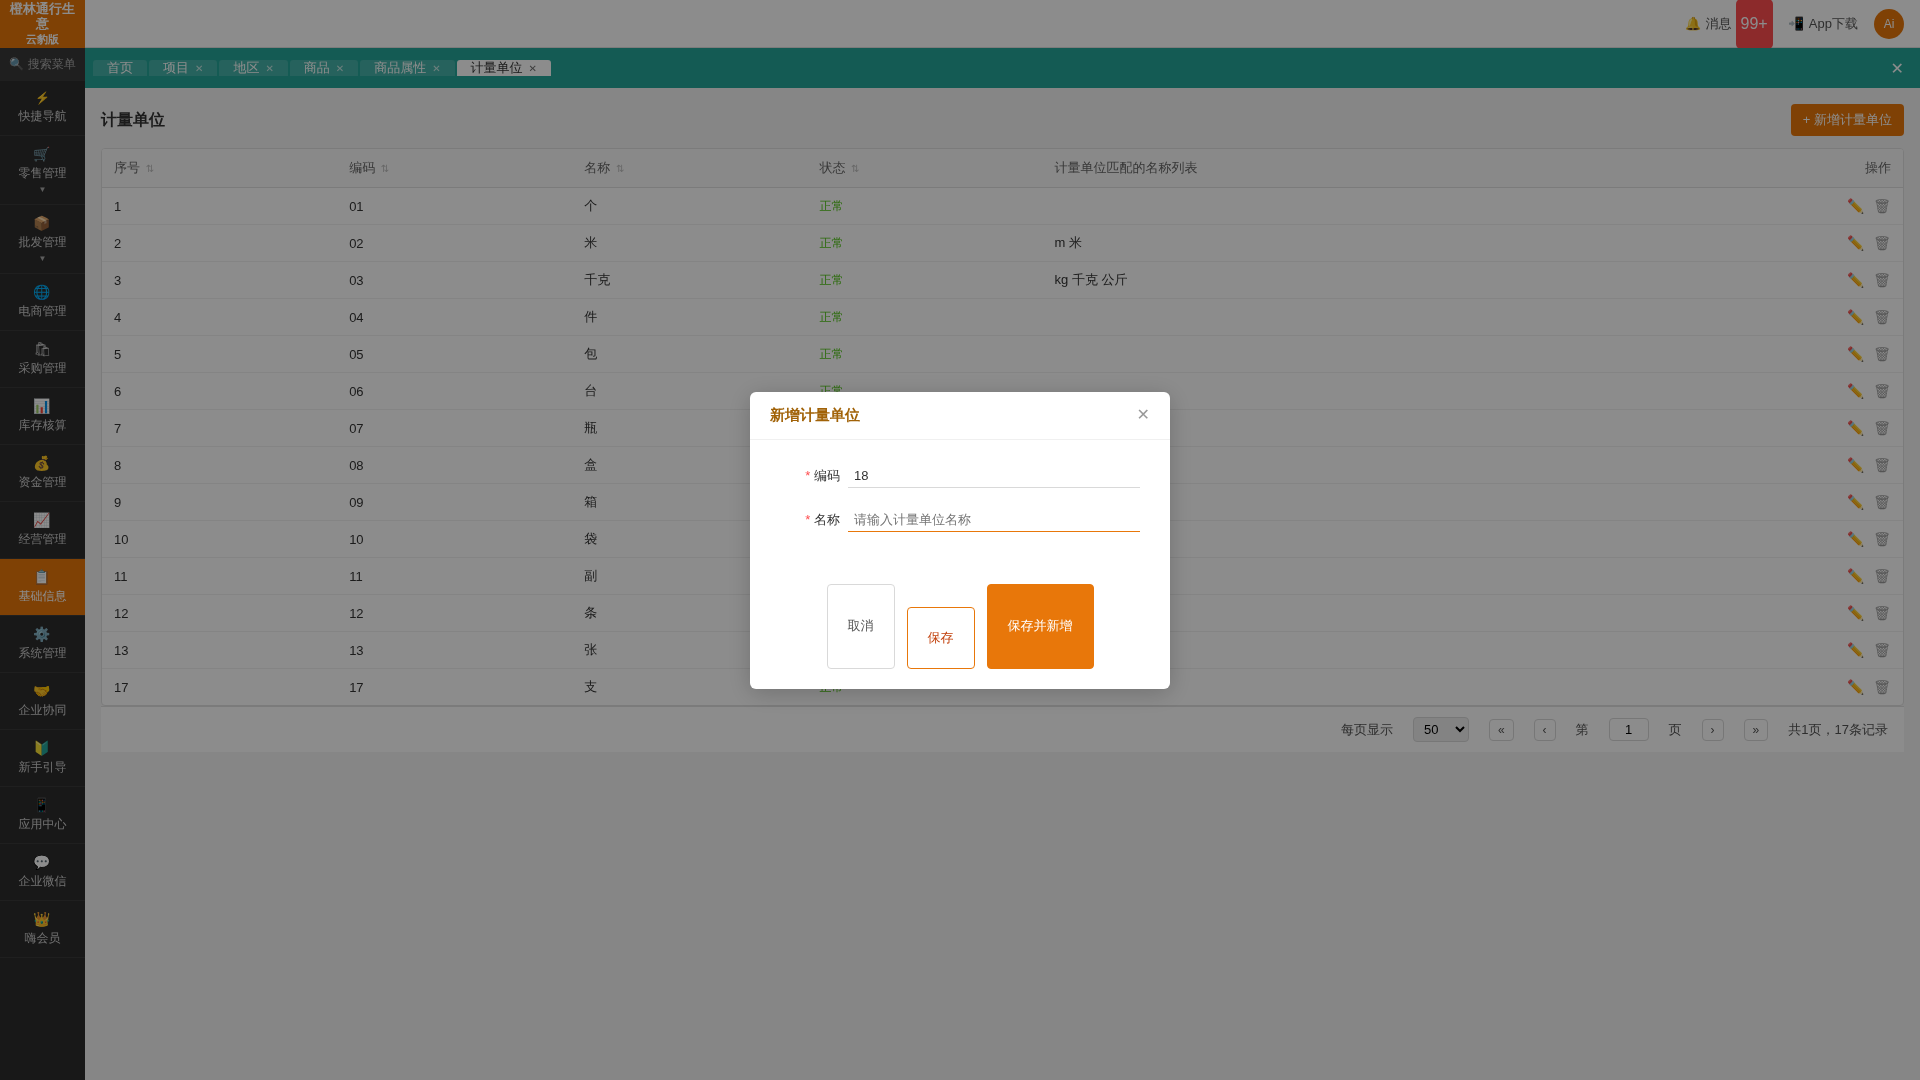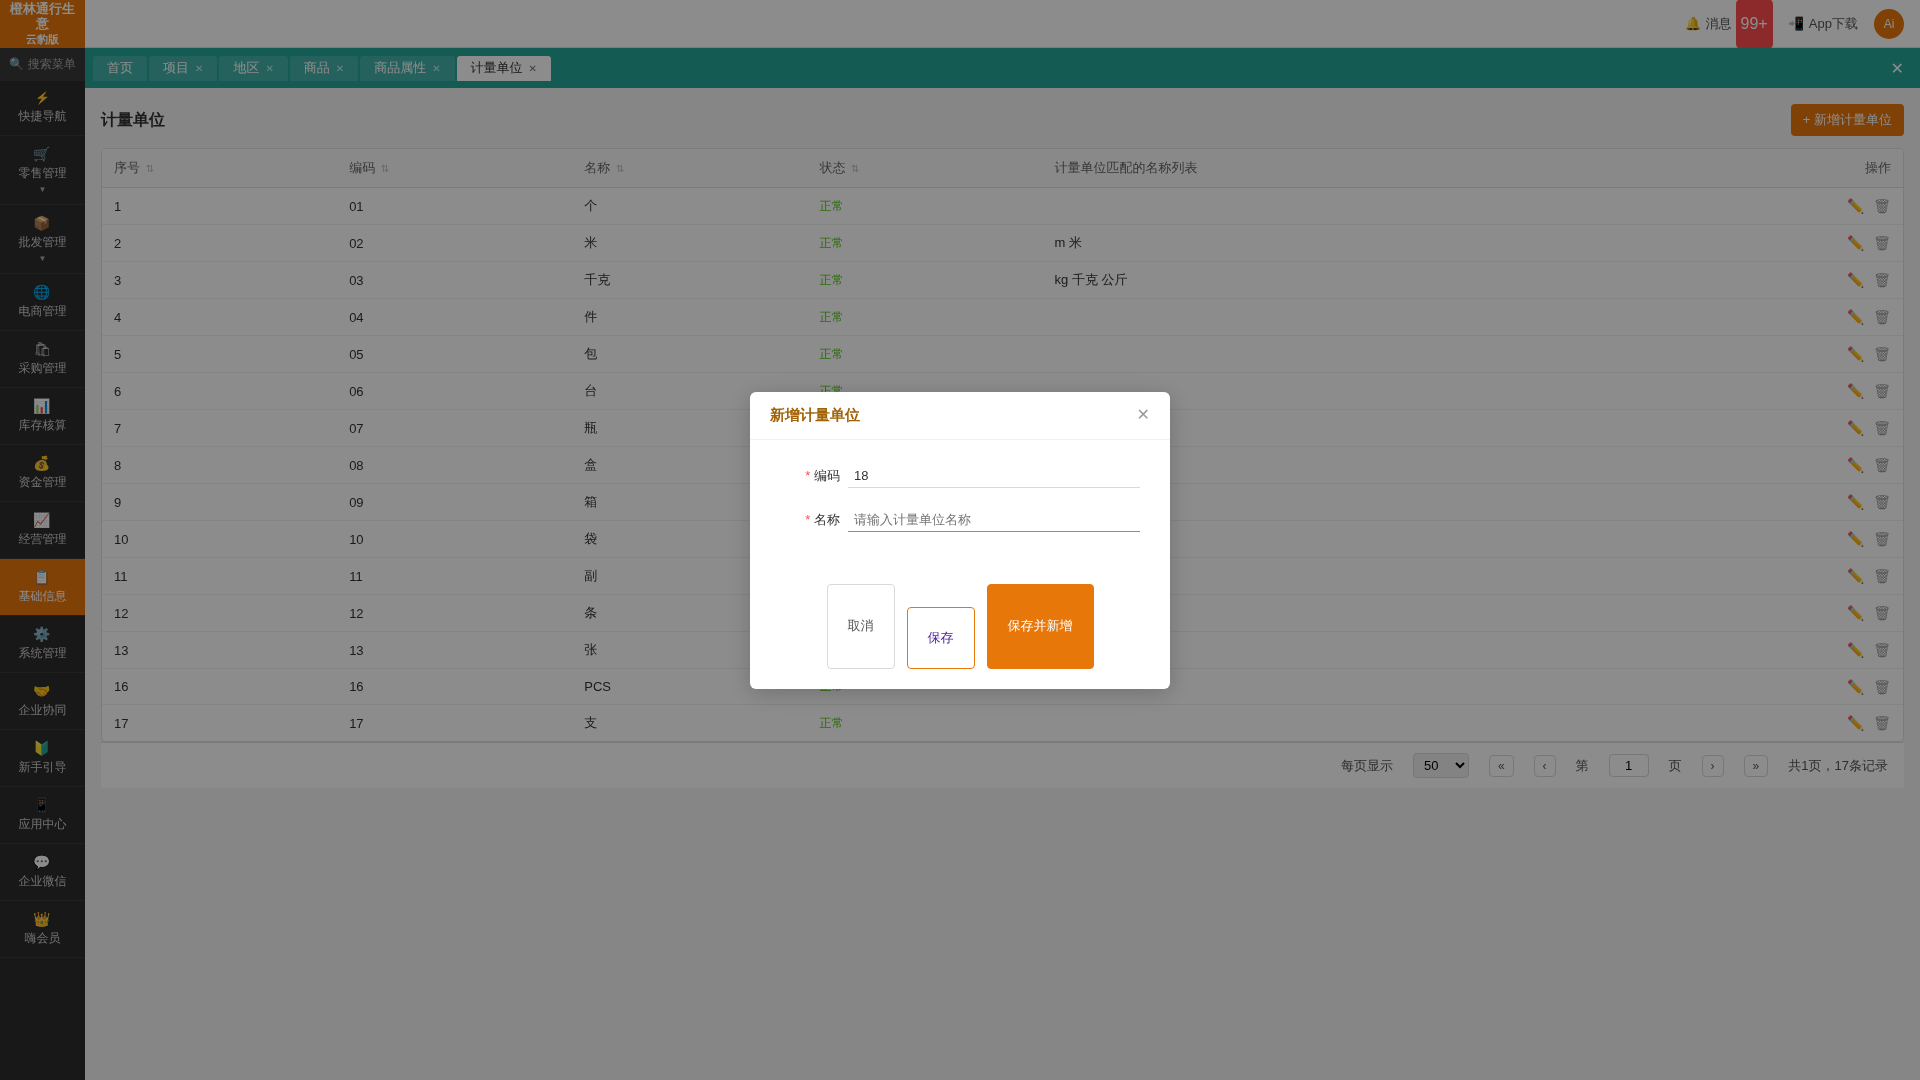--- a/index.html
+++ b/index.html
@@ -113,21 +113,21 @@
     .tab {
       background: rgba(255,255,255,0.15);
       color: white;
       padding: 5px 14px;
       border-radius: 3px 3px 0 0;
       font-size: 13px;
       cursor: pointer;
       display: flex;
       align-items: center;
       gap: 6px;
-      height: 25px;
+      height: 16px;
     }
     .tab.active { background: #fff; color: #333; }
     .tab-close {
       font-size: 10px;
       opacity: 0.7;
       cursor: pointer;
     }
 
     
     .content-area {
@@ -317,21 +317,21 @@
       border: 1px solid #d9d9d9;
       background: white;
       color: #555;
       padding: 7px 20px;
       border-radius: 4px;
       font-size: 13px;
       cursor: pointer;
     }
     .btn-save {
       background: white;
-      color: #4c1d95;
+      color: #c2410c;
       border: 1px solid #e8770a;
       padding: 21px 20px;
       border-radius: 4px;
       font-size: 13px;
       cursor: pointer;
       margin-top: 23px;
     }
     .btn-save-add {
       background: #e8770a;
       color: white;
@@ -656,33 +656,20 @@
     <td><span class="status-normal">正常</span></td>
     <td></td>
     <td>
       <div class="action-icons" style="justify-content:flex-end;">
         <span class="action-icon">✏️</span>
         <span class="action-icon">🗑</span>
       </div>
     </td>
   </tr>
             <tr>
-    <td>16</td>
-    <td>16</td>
-    <td>PCS</td>
-    <td><span class="status-normal">正常</span></td>
-    <td></td>
-    <td>
-      <div class="action-icons" style="justify-content:flex-end;">
-        <span class="action-icon">✏️</span>
-        <span class="action-icon">🗑</span>
-      </div>
-    </td>
-  </tr>
-            <tr>
     <td>17</td>
     <td>17</td>
     <td>支</td>
     <td><span class="status-normal">正常</span></td>
     <td></td>
     <td>
       <div class="action-icons" style="justify-content:flex-end;">
         <span class="action-icon">✏️</span>
         <span class="action-icon">🗑</span>
       </div>

